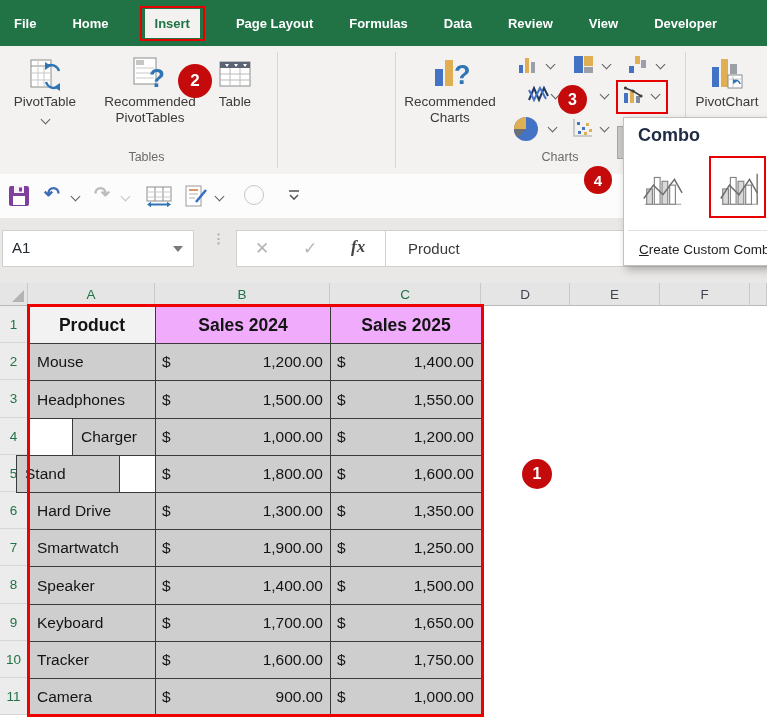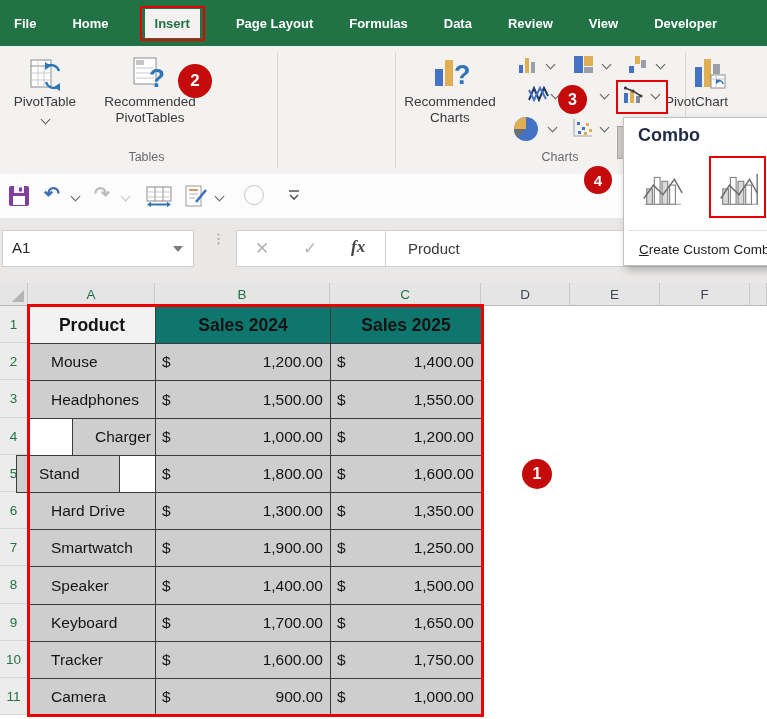--- a/index.html
+++ b/index.html
@@ -46,23 +46,23 @@
   .colhdr.uns{color:#3f4652;}
   .rowhdr{position:absolute;left:0;width:28px;background:#ececec;border-right:1px solid #c9c9c9;
           border-bottom:1px solid #d6d6d6;box-sizing:border-box;color:#217346;font-size:13.5px;
           display:flex;align-items:center;justify-content:center;}
   .corner{left:0;top:283px;width:28px;height:23px;background:#e5e5e5;border-right:1px solid #c9c9c9;
           border-bottom:1px solid #b9b9b9;box-sizing:border-box;}
   .corner:after{content:"";position:absolute;right:3px;bottom:3px;border-style:solid;
           border-width:0 0 12px 12px;border-color:transparent transparent #b4b4b4 transparent;}
   .cell{position:absolute;box-sizing:border-box;border:1px solid #3a3a3a;color:#141414;
         display:flex;align-items:center;overflow:hidden;}
-  .cell.h{font-weight:bold;font-size:17.5px;justify-content:center;background:#0f766e;}
+  .cell.h{font-weight:bold;font-size:17.5px;justify-content:center;background:#f0abfc;}
   .cell.h.a1{background:#f2f2f2;}
-  .cell.prod{background:#cecece;font-size:15.5px;padding-left:22px;}
+  .cell.prod{background:#cecece;font-size:15.5px;padding-left:8px;}
   .cell.money{background:#cecece;font-size:15.5px;justify-content:space-between;padding:0 7px 0 6px;}
 
   
   .rangebox{left:27px;top:304px;width:457px;height:413px;border:3px solid #ee0000;box-sizing:border-box;z-index:30;pointer-events:none;}
   .badge{position:absolute;background:#c40a0a;border-radius:50%;color:#fff;font-weight:bold;
          display:flex;align-items:center;justify-content:center;z-index:40;}
 
   
   .panel{left:623px;top:117px;width:170px;height:149px;background:#fff;border:1px solid #c3c1bf;
          box-shadow:3px 4px 8px rgba(0,0,0,.25);z-index:50;box-sizing:border-box;}
@@ -118,20 +118,36 @@
           <line x1="5" y1="12" x2="23" y2="12" stroke="#c9c9c9"></line>
           <line x1="5" y1="17" x2="23" y2="17" stroke="#c9c9c9"></line>
           <line x1="5" y1="22" x2="23" y2="22" stroke="#c9c9c9"></line>
           <text x="18" y="31" font-size="26" font-weight="bold" fill="#2e75b6" font-family="Liberation Sans,sans-serif">?</text>
         </svg>
       </div>
       <span>Recommended</span>
       <span>PivotTables</span>
     </div>
 
+    <div class="bigbtn" style="left:207px;width:56px;">
+      <div class="icn">
+        <svg width="34" height="32" viewBox="0 0 34 32">
+          <rect x="2" y="4" width="30" height="24" fill="#fff" stroke="#8c8c8c"></rect>
+          <rect x="2" y="4" width="30" height="6" fill="#5a6472"></rect>
+          <polygon points="7,6 11,6 9,9" fill="#fff"></polygon>
+          <polygon points="16,6 20,6 18,9" fill="#fff"></polygon>
+          <polygon points="25,6 29,6 27,9" fill="#fff"></polygon>
+          <line x1="2" y1="16" x2="32" y2="16" stroke="#b9b9b9"></line>
+          <line x1="2" y1="22" x2="32" y2="22" stroke="#b9b9b9"></line>
+          <line x1="12" y1="10" x2="12" y2="28" stroke="#b9b9b9"></line>
+          <line x1="22" y1="10" x2="22" y2="28" stroke="#b9b9b9"></line>
+        </svg>
+      </div>
+      <span>Table</span>
+    </div>
 
     <div class="grouplabel" style="left:19px;width:255px;">Tables</div>
     <div class="gsep" style="left:277px;"></div>
 
     <div class="gsep" style="left:395px;"></div>
 
     <div class="bigbtn" style="left:398px;width:104px;">
       <div class="icn">
         <svg width="38" height="36" viewBox="0 0 38 36">
           <rect x="4" y="13" width="8" height="17" fill="#4472c4"></rect>
@@ -212,21 +228,21 @@
         <rect x="14" y="5" width="3" height="3" fill="#e0af54"></rect>
         <rect x="17" y="11" width="3" height="3" fill="#e0af54"></rect>
         <rect x="12" y="14" width="3" height="3" fill="#e0af54"></rect>
       </svg>
     </div>
     <span class="minichev" style="left:601px;top:78px;"></span>
 
     <div class="grouplabel" style="left:500px;width:120px;">Charts</div>
     <div class="gsep" style="left:685px;"></div>
 
-    <div class="bigbtn" style="left:654px;width:74px;align-items:flex-end;">
+    <div class="bigbtn" style="left:690px;width:74px;">
       <div class="icn">
         <svg width="36" height="34" viewBox="0 0 36 34">
           <rect x="3" y="10" width="7" height="20" fill="#4472c4"></rect>
           <rect x="12" y="2" width="7" height="28" fill="#e0af54"></rect>
           <rect x="21" y="7" width="7" height="10" fill="#9ba0a8"></rect>
           <rect x="19" y="18" width="14" height="13" fill="#fff" stroke="#8c8c8c"></rect>
           <line x1="19" y1="22" x2="33" y2="22" stroke="#c9c9c9"></line>
           <line x1="24" y1="18" x2="24" y2="31" stroke="#c9c9c9"></line>
           <path d="M31 27 A4 4 0 0 0 25 24" fill="none" stroke="#2e75b6" stroke-width="1.6"></path>
           <polygon points="24,22 24,27 28,24.5" fill="#2e75b6"></polygon>

